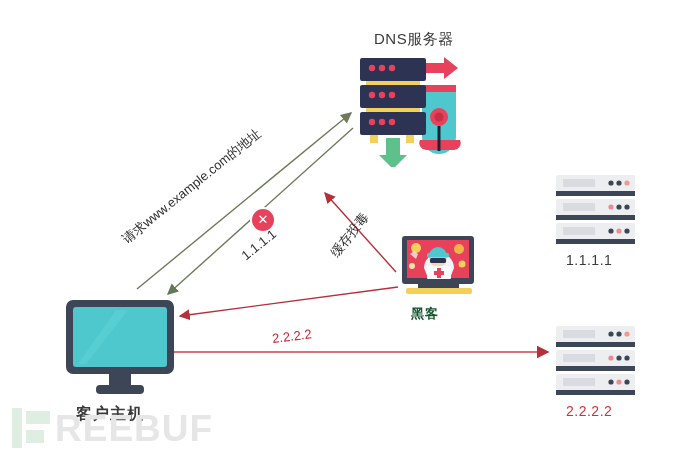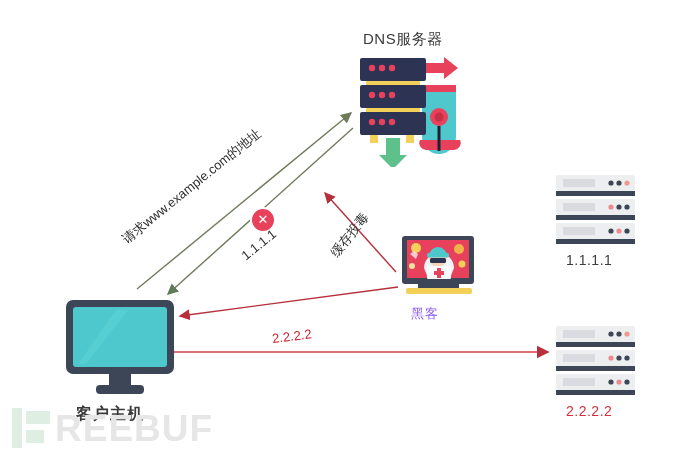--- a/index.html
+++ b/index.html
@@ -6,23 +6,23 @@
   body{
     width:690px;height:456px;position:relative;overflow:hidden;
     font-family:"Liberation Sans","DejaVu Sans",sans-serif;
     color:#333;
   }
   .stage{position:absolute;left:0;top:0;width:690px;height:456px;}
   .layer{position:absolute;left:0;top:0;width:690px;height:456px;}
   .lbl{position:absolute;white-space:nowrap;}
 
   
-  #dns-title{left:363px;top:30px;font-size:15px;color:#3b3b3b;letter-spacing:.5px;}
+  #dns-title{left:374px;top:30px;font-size:15px;color:#3b3b3b;letter-spacing:.5px;}
   #client-title{left:76px;top:404px;font-size:16px;color:#3b3b3b;letter-spacing:1px;font-weight:bold;}
-  #hacker-title{left:411px;top:305px;font-size:13px;color:#8b5cf6;letter-spacing:1px;}
+  #hacker-title{left:411px;top:305px;font-size:13px;color:#14532d;letter-spacing:1px;font-weight:bold;}
   #srv1-title{left:566px;top:252px;font-size:14px;color:#3b3b3b;letter-spacing:.5px;}
   #srv2-title{left:566px;top:403px;font-size:14px;color:#d3303c;letter-spacing:.5px;}
 
   
   #req-label{
     left:130px;top:230px;font-size:13px;color:#2f2f2f;
     transform:rotate(-39deg);transform-origin:left bottom;
   }
   #ip-one-label{
     left:248px;top:248px;font-size:13px;color:#2f2f2f;

